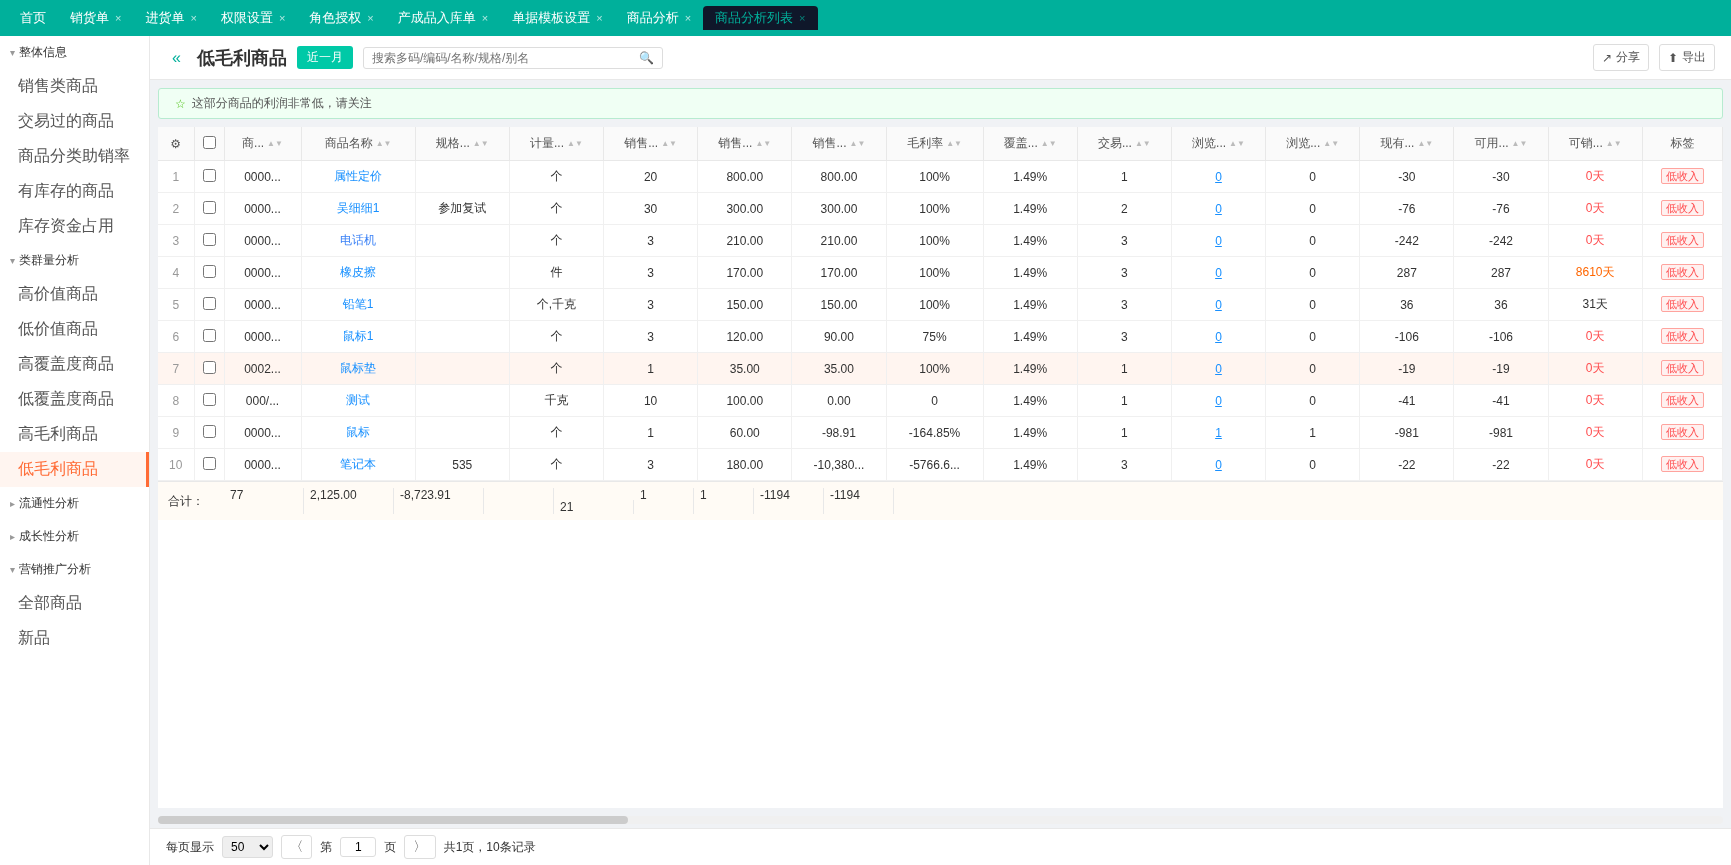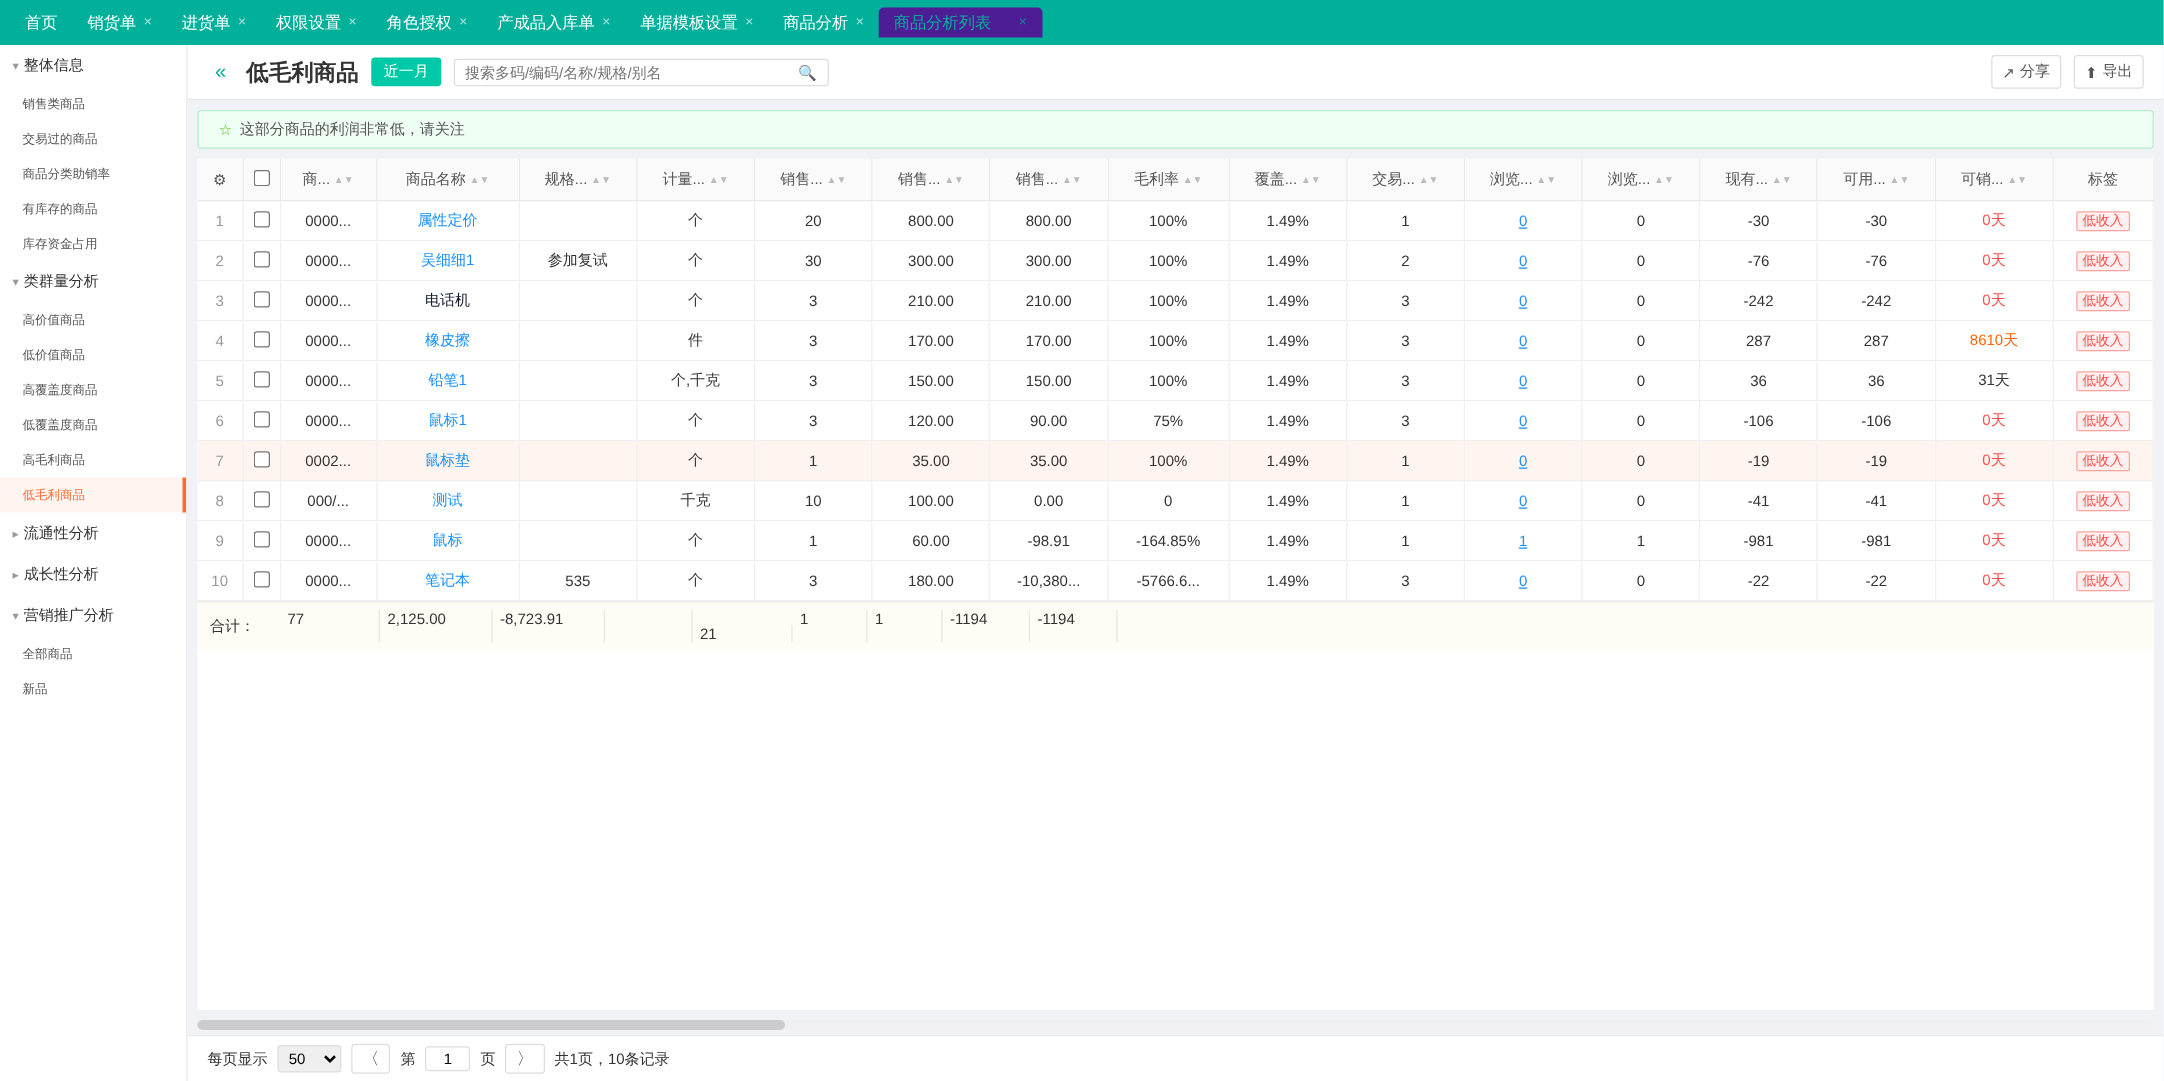--- a/index.html
+++ b/index.html
@@ -16,21 +16,21 @@
     .nav-item {
       color: #fff;
       padding: 0 12px;
       height: 24px;
       display: flex;
       align-items: center;
       cursor: pointer;
       font-size: 13px;
       white-space: nowrap;
     }
-    .nav-item.active { background: #4c1d95; color: #00b09b; border-radius: 4px 4px 0 0; gap: 16px; }
+    .nav-item.active { background: #0f172a; color: #00b09b; border-radius: 4px 4px 0 0; }
     .nav-item .close-x { margin-left: 6px; font-size: 11px; opacity: 0.7; }
 
     
     .main-layout {
       display: flex;
       height: calc(100vh - 36px);
     }
 
     
     .sidebar {
@@ -46,21 +46,21 @@
       padding: 8px 10px;
       color: #333;
       font-size: 12px;
       cursor: pointer;
     }
     .sidebar-group-title .arrow { margin-right: 4px; color: #999; font-size: 10px; }
     .sidebar-item {
       padding: 7px 10px 7px 18px;
       color: #555;
       cursor: pointer;
-      font-size: 10px;
+      font-size: 16px;
       white-space: nowrap;
     }
     .sidebar-item.active { background: #fff5f0; color: #ff6b35; border-right: 3px solid #ff6b35; }
 
     
     .content-area {
       flex: 1;
       display: flex;
       flex-direction: column;
       overflow: hidden;
@@ -516,21 +516,21 @@
       <td>0</td>
       <td>-76</td>
       <td>-76</td>
       <td style="color:#ff4d4f;">0天</td>
       <td><span class="tag-orange">低收入</span></td>
     </tr>
             <tr>
       <td class="row-num">3</td>
       <td class="checkbox-cell"><input type="checkbox" style=""></td>
       <td>0000...</td>
-      <td style="color:#0f172a;cursor:pointer;">电话机</td>
+      <td style="color:#3b82f6;cursor:pointer;">电话机</td>
       <td></td>
       <td>个</td>
       <td>3</td>
       <td>210.00</td>
       <td>210.00</td>
       <td>100%</td>
       <td>1.49%</td>
       <td>3</td>
       <td><span class="td-link">0</span></td>
       <td>0</td>

